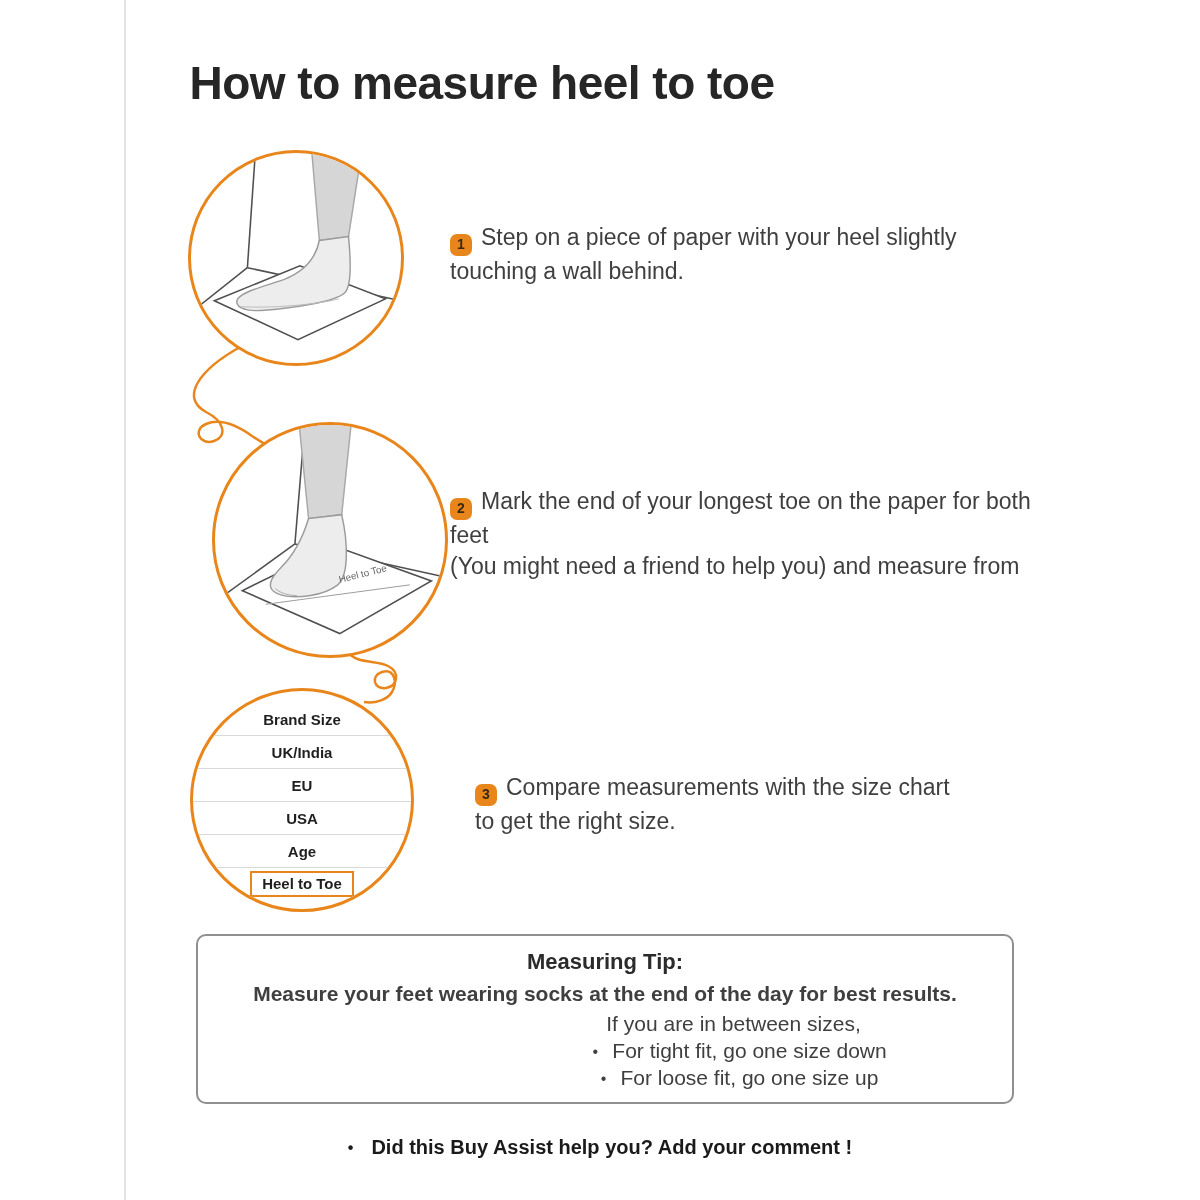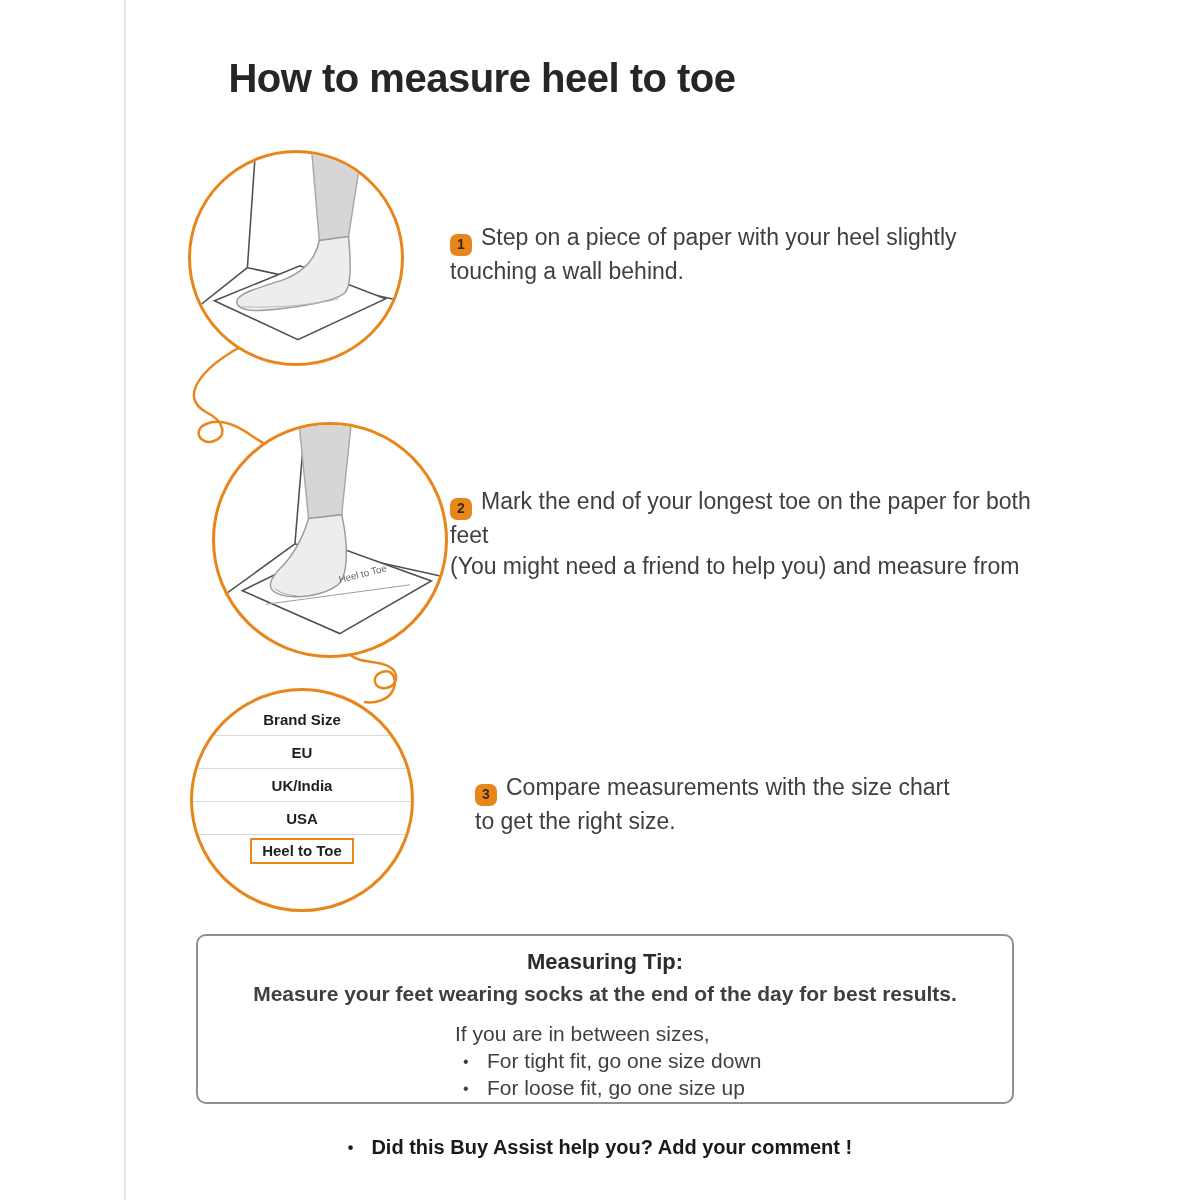--- a/index.html
+++ b/index.html
@@ -9,21 +9,21 @@
     --rule:#d9d9d9;
   }
   html,body{margin:0;padding:0;background:#fff;}
   .page{
     position:relative;width:1200px;height:1200px;background:#fff;overflow:hidden;
     font-family:"Liberation Sans",sans-serif;color:var(--ink);
   }
   .left-rule{position:absolute;left:124px;top:0;width:2px;height:1200px;background:#e4e4e4;}
   .title{
     position:absolute;left:0;top:56px;width:964px;text-align:center;
-    font-size:40px;font-weight:700;color:var(--title-ink);letter-spacing:-0.5px;
+    font-size:46px;font-weight:700;color:var(--title-ink);letter-spacing:-0.5px;
   }
   .circle{
     position:absolute;border:3px solid var(--accent);border-radius:50%;
     background:#fff;overflow:hidden;box-sizing:border-box;
   }
   .circle svg{position:absolute;left:0;top:0;width:100%;height:100%;}
   .c1{left:188px;top:150px;width:216px;height:216px;}
   .c2{left:212px;top:422px;width:236px;height:236px;}
   .c3{left:190px;top:688px;width:224px;height:224px;}
   .connectors{position:absolute;left:0;top:0;width:1200px;height:1200px;pointer-events:none;}
@@ -47,21 +47,21 @@
   .heel-box{
     display:inline-block;border:2px solid var(--accent);background:#fff;
     padding:1px 10px;line-height:20px;
   }
   .tip-box{
     position:absolute;left:196px;top:934px;width:818px;height:170px;
     border:2px solid #8f8f8f;border-radius:10px;box-sizing:border-box;background:#fff;
   }
   .tip-title{margin-top:13px;text-align:center;font-size:22px;font-weight:700;color:#2b2b2b;}
   .tip-line1{margin-top:7px;text-align:center;font-size:21px;color:var(--ink);font-weight:bold;}
-  .tip-block{margin:16px 0 0 257px;font-size:21px;color:var(--ink);}
+  .tip-block{margin:6px 0 0 257px;font-size:21px;color:var(--ink);text-align:center;}
   .tip-bullet-row{margin-top:3px;}
   .tip-dot{display:inline-block;width:14px;margin-left:8px;font-size:16px;vertical-align:1px;}
   .tip-bullet-text{margin-left:10px;}
   .footer{
     position:absolute;left:0;top:1136px;width:1200px;text-align:center;
     font-size:20px;font-weight:700;color:#1a1a1a;
   }
   .footer .dot{display:inline-block;margin-right:18px;font-size:16px;vertical-align:1px;}
 </style>
 </head>
@@ -104,23 +104,24 @@
       <path d="M86 -4 L140 -4 L130 92 L96 96 Z" fill="#d6d6d6" stroke="#a8a8a8" stroke-width="1.5"></path>
       <path d="M96 96 C90 116 82 132 68 146 C56 158 52 168 64 173 C82 180 112 175 126 164 C138 154 136 118 130 92 Z" fill="#ededed" stroke="#9b9b9b" stroke-width="1.5"></path>
       <path d="M62 168 C68 173 76 175 84 175" stroke="#aaaaaa" stroke-width="1" fill="none"></path>
       <text x="128" y="162" transform="rotate(-14 128 162)" font-size="10" fill="#666666" font-family="Liberation Sans, sans-serif">Heel to Toe</text>
     </svg>
   </div>
 
   <div class="circle c3">
     <div class="chart-rows">
       <div class="chart-row">Brand Size</div>
+      <div class="chart-row">UK/India</div>
       <div class="chart-row">EU</div>
-      <div class="chart-row">UK/India</div>
       <div class="chart-row">USA</div>
+      <div class="chart-row">Age</div>
       <div class="chart-row">
         <span class="heel-box">Heel to Toe</span>
       </div>
     </div>
   </div>
 
   <div class="step s1">
     <span class="badge">1</span><span>Step on a piece of paper with your heel slightly</span><br>
     <span>touching a wall behind.</span>
   </div>

